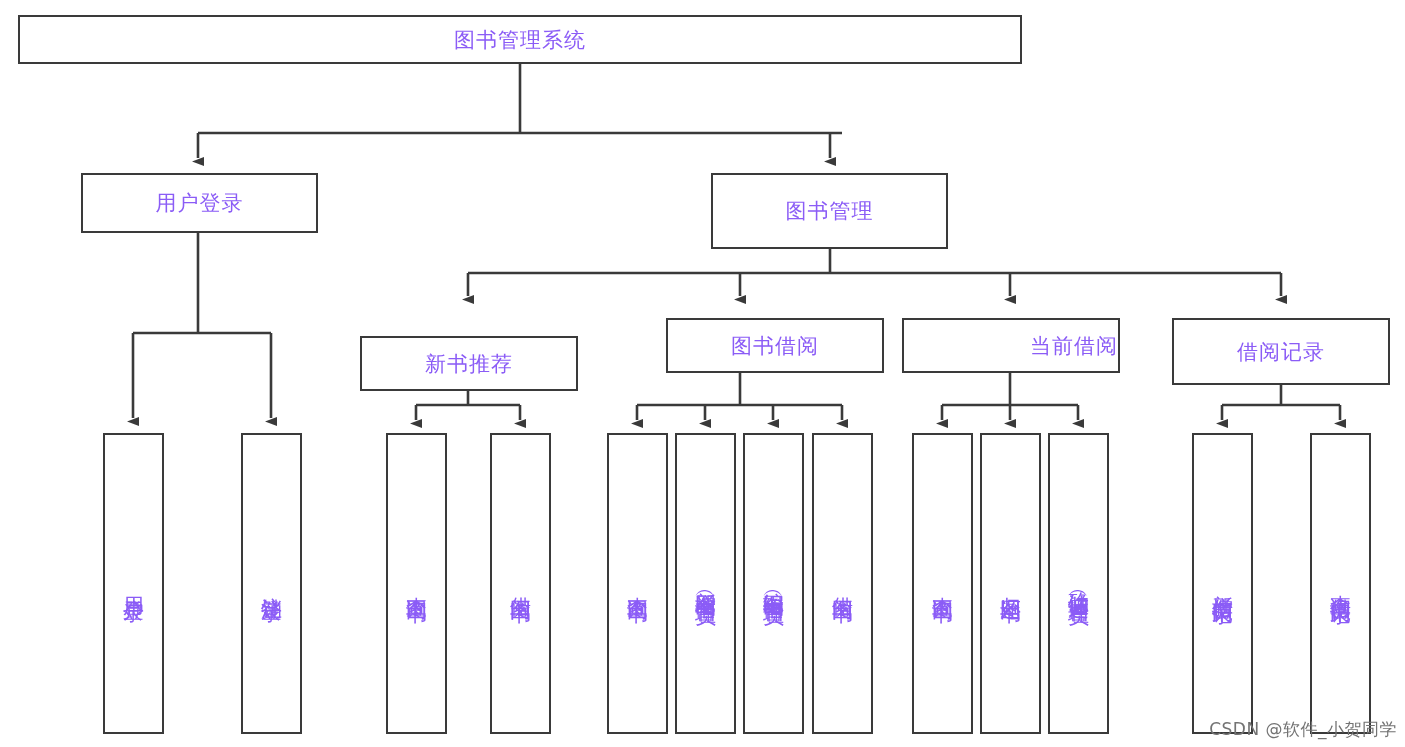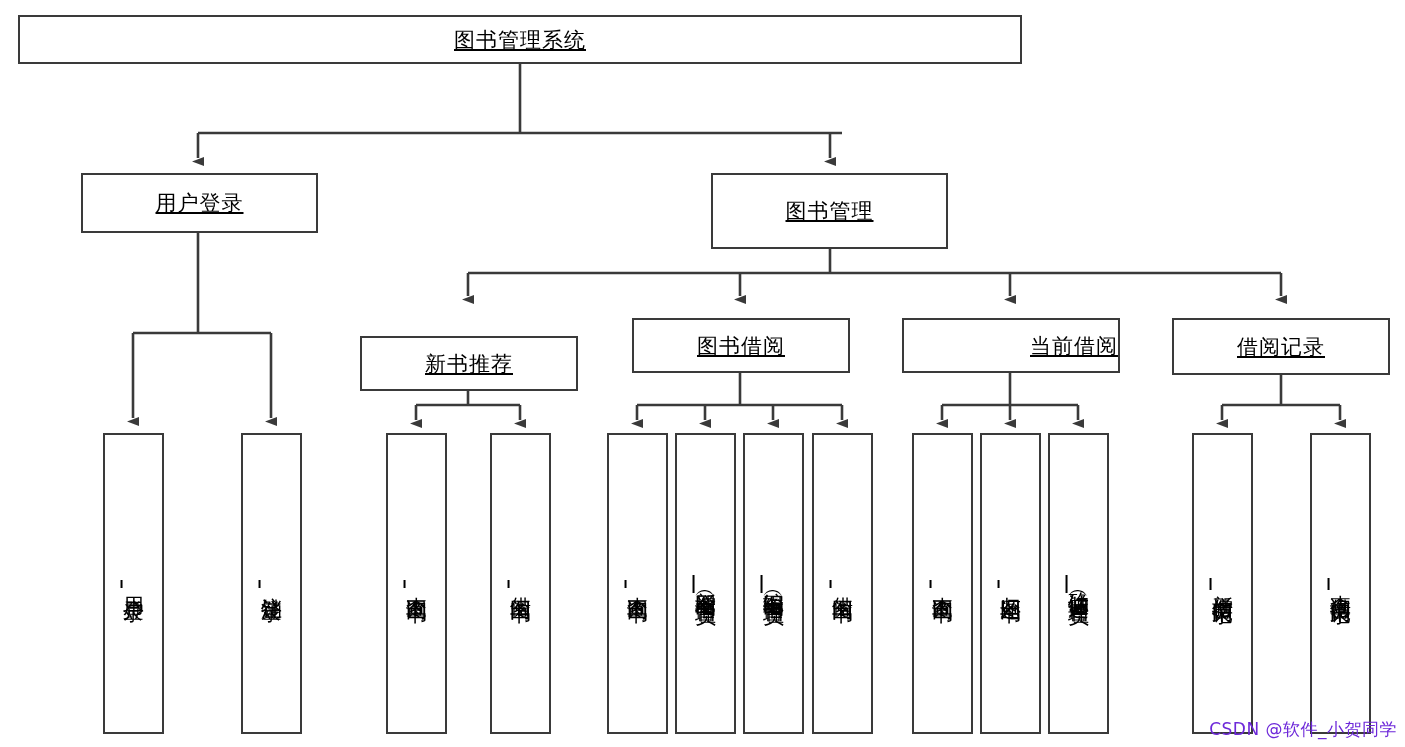--- a/index.html
+++ b/index.html
@@ -24,23 +24,22 @@
     pointer-events: none;
   }
   .node {
     position: absolute;
     box-sizing: border-box;
     border: 2px solid #3a3a3a;
     background: #ffffff;
     display: flex;
     align-items: center;
     justify-content: center;
-    color: #000000;
+    color: #8b5cf6;
     z-index: 2;
-    text-decoration: underline;
   }
   .node.horiz {
     font-size: 21px;
     letter-spacing: 1px;
   }
   .node.vert {
     writing-mode: vertical-rl;
     text-orientation: upright;
     font-size: 21px;
     line-height: 1.05;
@@ -54,21 +53,21 @@
     writing-mode: vertical-rl;
     text-orientation: upright;
     white-space: normal;
     max-height: 100%;
   }
   .watermark {
     position: absolute;
     right: 8px;
     bottom: 6px;
     font-size: 17px;
-    color: #6d28d9;
+    color: #737373;
     z-index: 3;
     white-space: nowrap;
     letter-spacing: 0.5px;
   }
 </style>
 </head>
 <body>
 
 <div id="canvas">
 
@@ -129,27 +128,27 @@
   <div class="node horiz" style="left:81px; top:173px; width:237px; height:60px;">
     <span>用户登录</span>
   </div>
   <div class="node horiz" style="left:711px; top:173px; width:237px; height:76px;">
     <span>图书管理</span>
   </div>
 
   <div class="node horiz" style="left:360px; top:336px; width:218px; height:55px;">
     <span>新书推荐</span>
   </div>
-  <div class="node horiz" style="left:632px; top:318px; width:218px; height:55px;">
+  <div class="node horiz" style="left:666px; top:318px; width:218px; height:55px;">
     <span>图书借阅</span>
   </div>
   <div class="node horiz" style="left:902px; top:318px; width:218px; height:55px;justify-content:flex-end;">
     <span>当前借阅</span>
   </div>
-  <div class="node horiz" style="left:1172px; top:318px; width:218px; height:57px;">
+  <div class="node horiz" style="left:1172px; top:318px; width:218px; height:67px;">
     <span>借阅记录</span>
   </div>
 
   <div class="node vert" style="left:103px; top:433px; width:61px; height:301px;">
     <span class="vtext">用户登录</span>
   </div>
   <div class="node vert" style="left:241px; top:433px; width:61px; height:301px;">
     <span class="vtext">注销登录</span>
   </div>
 

